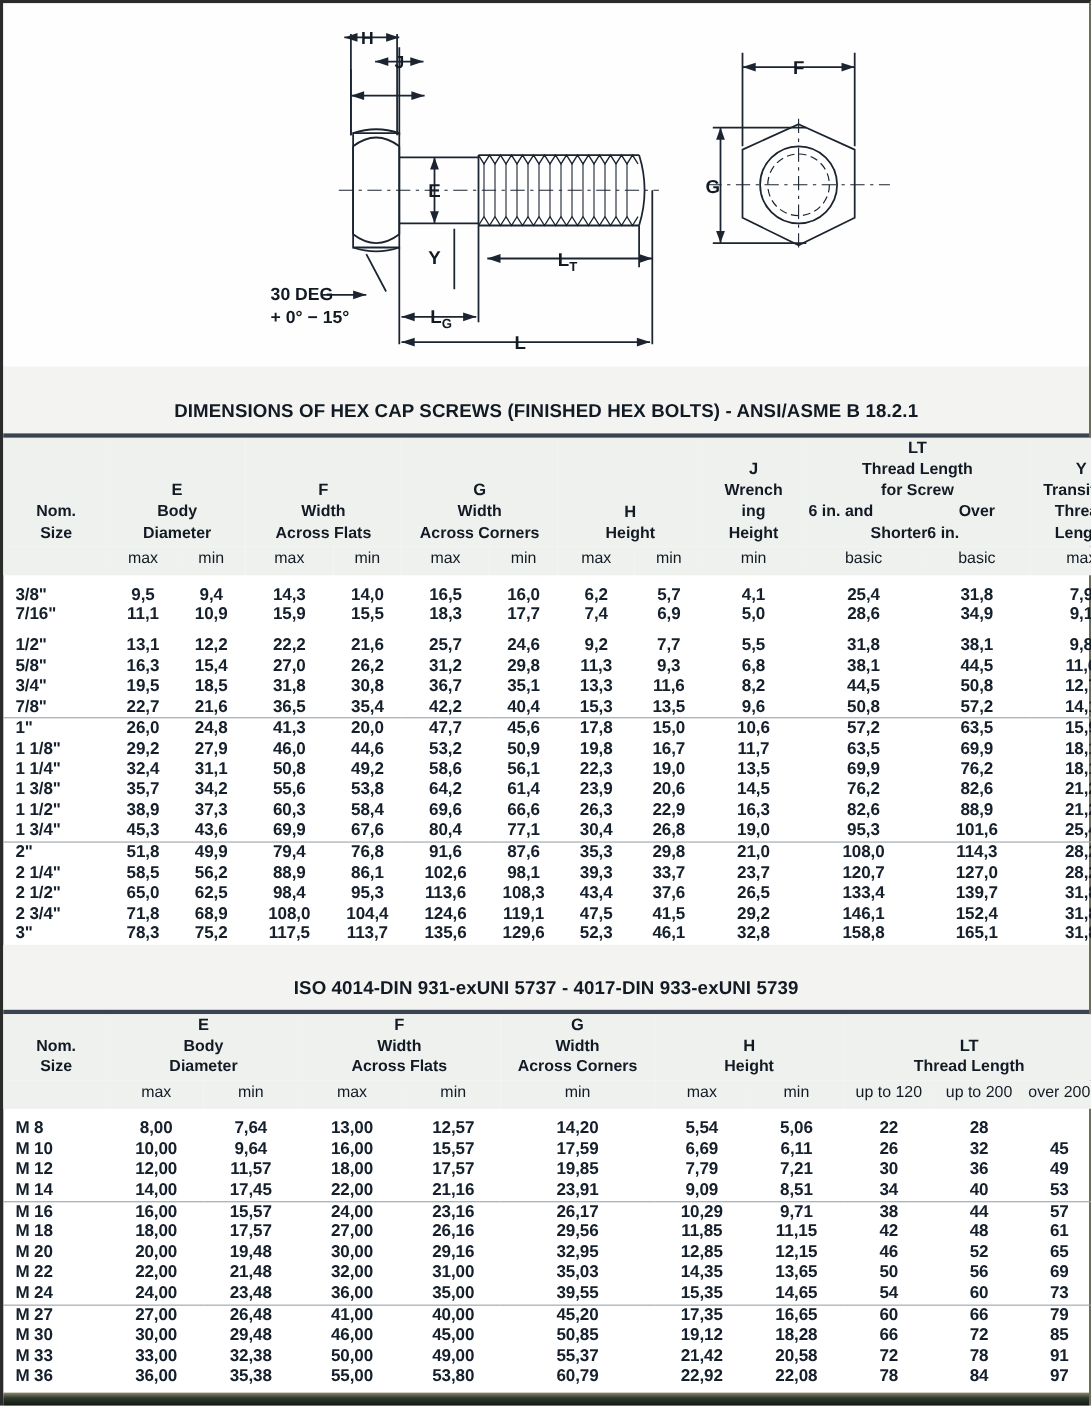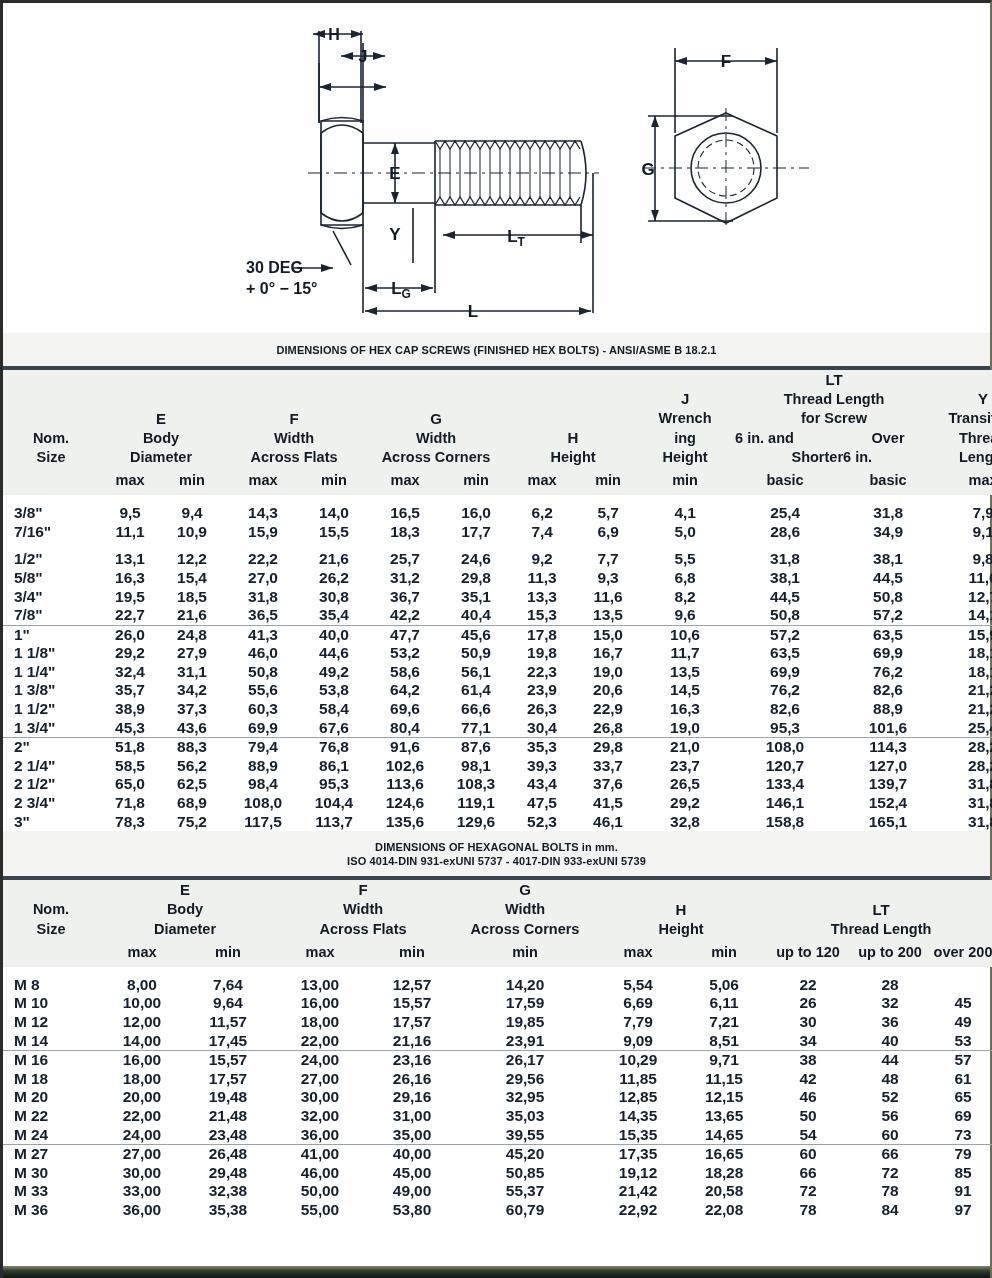--- a/index.html
+++ b/index.html
@@ -33,22 +33,23 @@
   .drawing svg{display:block;}
 
   
   .title-block{
     background:#f3f4f2;
     padding:10px 0 9px 0;
     text-align:center;
     border-bottom:4px solid #3a4450;
   }
   .title-block .t1{
-    font-size:11px;font-weight:bold;letter-spacing:.1px;color:#121a24;
+    font-size:17px;font-weight:bold;letter-spacing:.1px;color:#121a24;
     line-height:1.28;
+    margin-top:20px;
   }
   .sub-title{
     background:#f1f2f0;
     text-align:center;
     font-size:17px;font-weight:bold;color:#121a24;
     padding:7px 0 8px 0;
     border-top:1px solid #c9ccc8;
     border-bottom:1px solid #c9ccc8;
   }
 
@@ -66,21 +67,21 @@
     font-size:14.5px;
     color:#121a24;
     vertical-align:bottom;
     text-align:center;
     line-height:1.33;
     padding-bottom:2px;
   }
   .hdr .letter{display:block;font-size:15px;}
   .sub{
     background:#eff1ef;
-    font-weight:bold;text-align:center;font-size:14.5px;
+    font-weight:normal;text-align:center;font-size:14.5px;
     color:#121a24;
     padding-bottom:7px;padding-top:3px;
   }
   tbody td{
     text-align:center;
     font-weight:bold;
     font-size:15.5px;
     color:#15202c;
     height:18.6px;
     line-height:18.6px;
@@ -424,21 +425,21 @@
           <td>9,6</td>
           <td>50,8</td>
           <td>57,2</td>
           <td>14,1</td>
         </tr>
         <tr>
           <td class="size">1"</td>
           <td>26,0</td>
           <td>24,8</td>
           <td>41,3</td>
-          <td>40,0</td>
+          <td>20,0</td>
           <td>47,7</td>
           <td>45,6</td>
           <td>17,8</td>
           <td>15,0</td>
           <td>10,6</td>
           <td>57,2</td>
           <td>63,5</td>
           <td>15,9</td>
         </tr>
         <tr>
@@ -512,21 +513,21 @@
           <td>30,4</td>
           <td>26,8</td>
           <td>19,0</td>
           <td>95,3</td>
           <td>101,6</td>
           <td>25,4</td>
         </tr>
         <tr>
           <td class="size">2"</td>
           <td>51,8</td>
-          <td>88,3</td>
+          <td>49,9</td>
           <td>79,4</td>
           <td>76,8</td>
           <td>91,6</td>
           <td>87,6</td>
           <td>35,3</td>
           <td>29,8</td>
           <td>21,0</td>
           <td>108,0</td>
           <td>114,3</td>
           <td>28,2</td>
@@ -588,21 +589,20 @@
           <td>46,1</td>
           <td>32,8</td>
           <td>158,8</td>
           <td>165,1</td>
           <td>31,8</td>
         </tr>
       </tbody>
   </table>
 
   <div class="title-block" style="padding:9px 0 8px 0">
-    <div class="t1">DIMENSIONS OF HEXAGONAL BOLTS in mm.</div>
     <div class="t1">ISO 4014-DIN 931-exUNI 5737 -  4017-DIN 933-exUNI 5739</div>
   </div>
 
   <table>
     <colgroup>
       <col style="width:96px">
         <col style="width:86px">
         <col style="width:86px">
       <col style="width:98px">
         <col style="width:86px">

